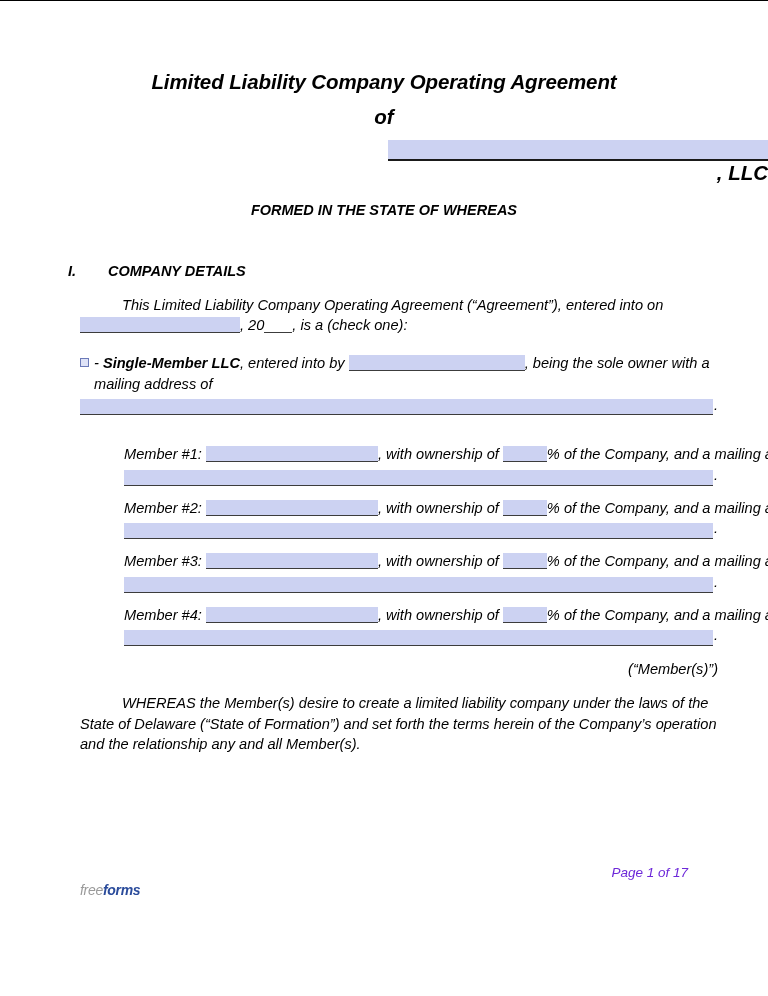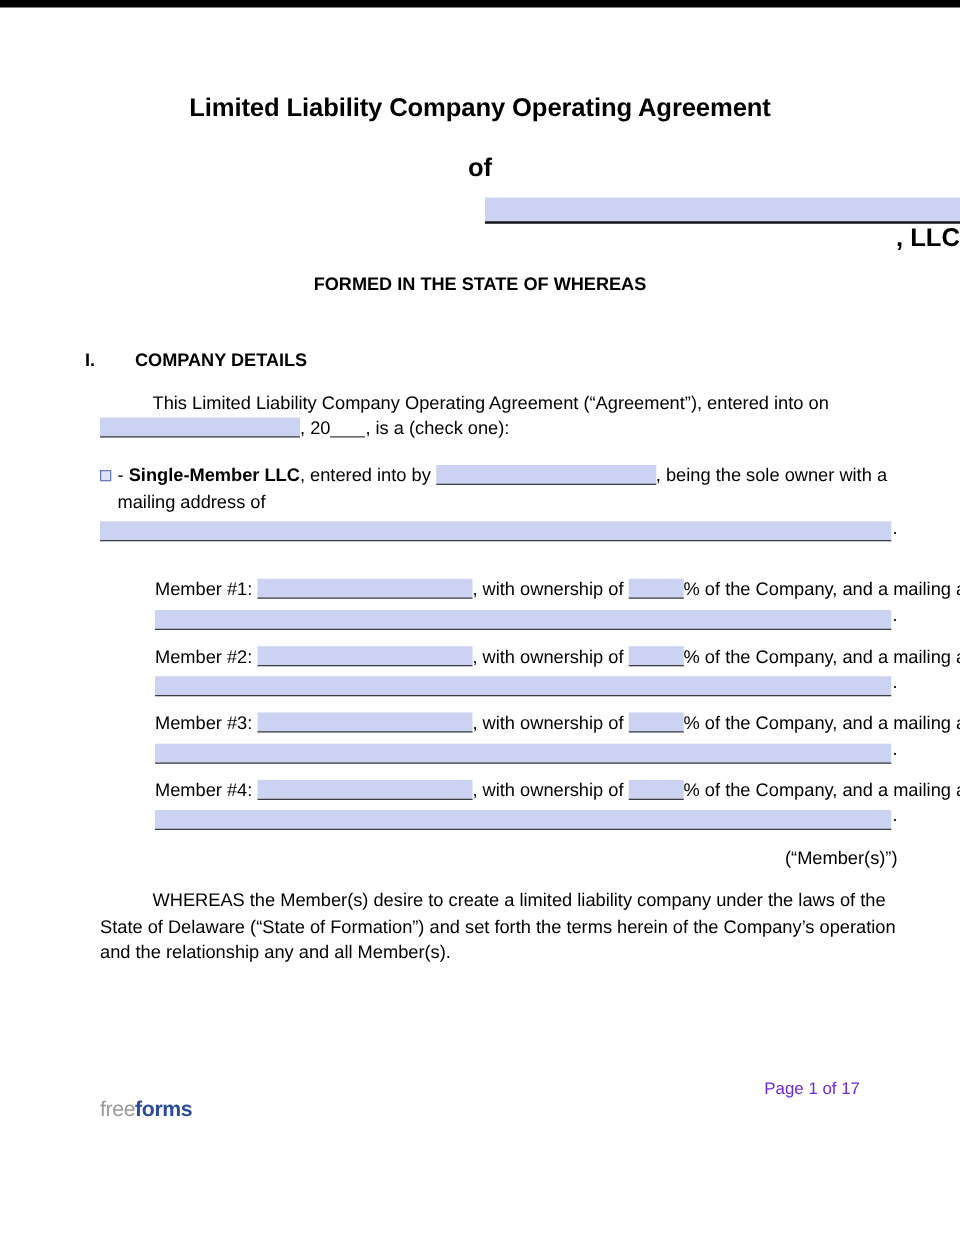--- a/index.html
+++ b/index.html
@@ -9,38 +9,39 @@
   }
   body {
     font-family: "Liberation Sans", sans-serif;
     color: #000000;
   }
   .page {
     position: relative;
     width: 768px;
     height: 930px;
     background: #ffffff;
-    border-top: 6px solid #000000;
+    border-top: 1px solid #000000;
     box-sizing: border-box;
     overflow: hidden;
+    font-style: italic;
   }
 
   
   .title-block { padding-top: 66px; text-align: center; }
   .doc-title {
     font-size: 20.5px;
     font-weight: bold;
     letter-spacing: -0.1px;
     line-height: 1.42;
   }
   .doc-title-of {
     font-size: 20.5px;
     font-weight: bold;
     line-height: 1.42;
-    margin-top: 19px;
+    margin-top: 6px;
   }
   .llc-line {
     margin-top: 9px;
     display: flex;
     justify-content: center;
     align-items: flex-end;
     flex-direction: column;
   }
   .llc-blank {
     width: 380px;
@@ -146,21 +147,21 @@
     position: absolute;
     left: 0;
     right: 0;
     bottom: 32px;
     padding: 0 80px 0 80px;
     display: flex;
     justify-content: space-between;
     align-items: center;
   }
   .logo {
-    font-size: 17px;
+    font-size: 14px;
     font-weight: bold;
     letter-spacing: -0.3px;
     margin-top: 36px;
   }
   .logo .free { color: #9a9a9a; font-weight: normal; }
   .logo .forms { color: #2a4b9b; font-weight: bold; }
   .page-num { font-size: 13.5px; color: #6d28d9; }
 </style>
 </head>
 <body>

